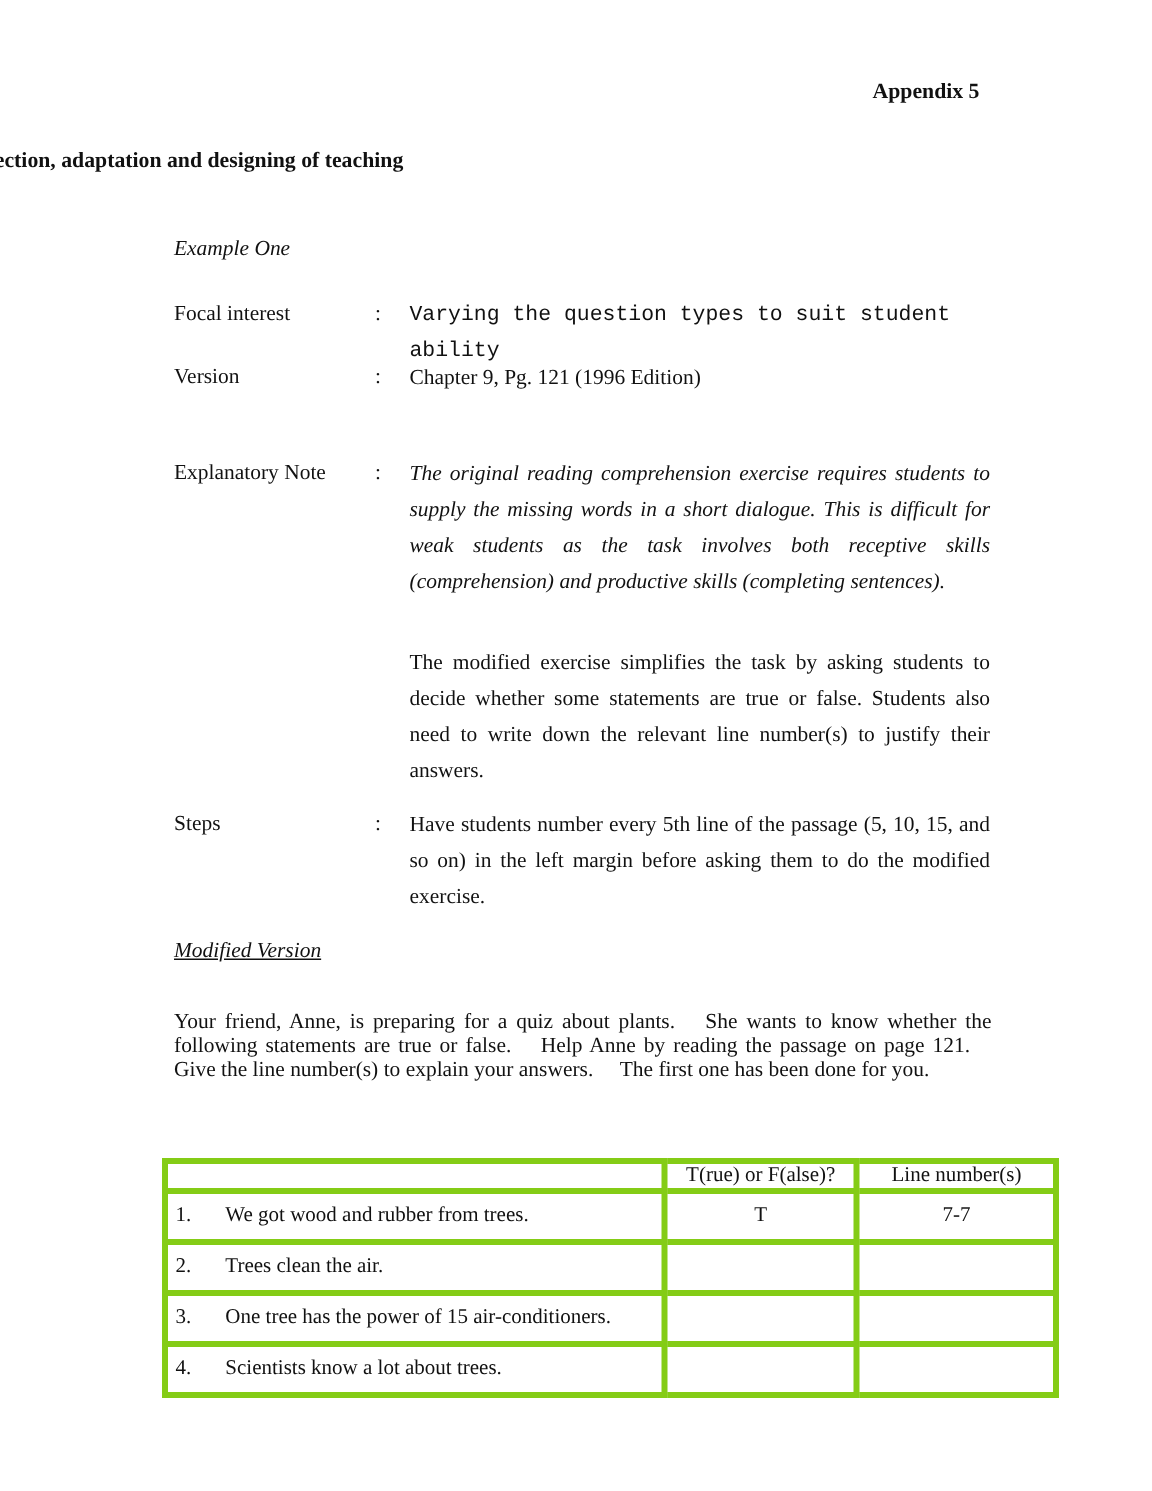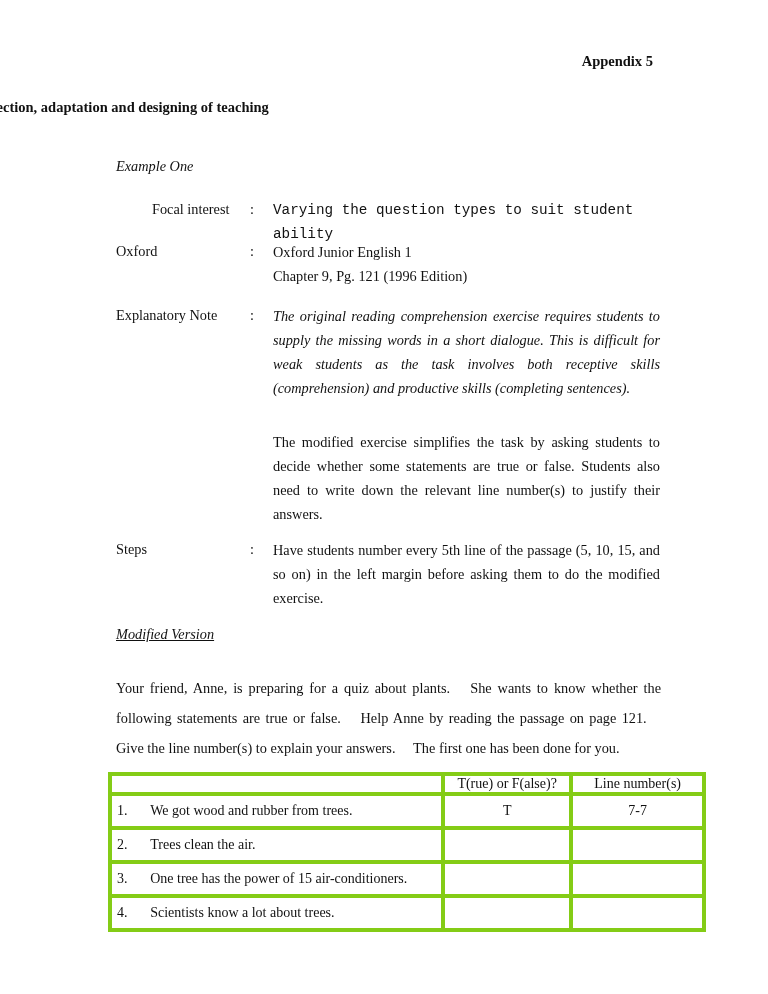--- a/index.html
+++ b/index.html
@@ -12,21 +12,21 @@
     .appendix { right: 115px; top: 53px; font-weight: bold; font-size: 14.5px; }
     .title { left: 18px; width: 768px; text-align: left; top: 96px; font-weight: bold; font-size: 14.5px; line-height: 22px; }
     .title .l1 { display: block; margin-left: -40px; }
     .title .l2 { display: block; margin-left: 20px; }
     .example { left: 116px; top: 158px; font-style: italic; }
     .row-label { left: 116px; }
     .colon { left: 250px; }
     .value { left: 273px; width: 387px; line-height: 24px; }
     .justify { text-align: justify; text-align-last: left; }
     .modified { left: 116px; top: 626px; font-style: italic; text-decoration: underline; }
-    .intro { left: 116px; top: 673px; width: 545px; line-height: 30px; text-align: justify; text-align-last: left; }
+    .intro { left: 116px; top: 673px; width: 545px; line-height: 16px; text-align: justify; text-align-last: left; }
     table.qt {
       position: absolute; left: 108px; top: 772px; width: 598px;
       border-collapse: collapse; font-size: 14px;
     }
     table.qt td { border: 4px solid #84cc16; padding: 0; height: 30px; vertical-align: middle; }
     table.qt tr.hdr td { height: 16px; line-height: 16px; }
     table.qt td.num { width: 34px; padding-left: 5px; border-right: none; }
     table.qt td.stmt { width: 298px; border-left: none; }
     table.qt td.tf { width: 127px; text-align: center; }
     table.qt td.ln { width: 131px; text-align: center; }
@@ -35,28 +35,27 @@
 <body>
 
 <div class="abs appendix">Appendix 5</div>
 
 <div class="abs title">
   <span class="l1">Selection, adaptation and designing of teaching</span>
 </div>
 
 <div class="abs example">Example One</div>
 
-<div class="abs row-label" style="top:201px;margin-left:36px;">Focal interest</div>
+<div class="abs row-label" style="top:201px;">Focal interest</div>
 <div class="abs colon" style="top:201px;">:</div>
 <div class="abs value" style="top:198px;font-family:Liberation Mono, monospace;">Varying the question types to suit student ability</div>
 
-<div class="abs row-label" style="top:243px;">Oxford</div>
+<div class="abs row-label" style="top:243px;">Version</div>
 <div class="abs colon" style="top:243px;">:</div>
 <div class="abs value" style="top:240px;">
-  <div>Oxford Junior English 1</div>
   <div>Chapter 9, Pg. 121 (1996 Edition)</div>
 </div>
 
 <div class="abs row-label" style="top:307px;">Explanatory Note</div>
 <div class="abs colon" style="top:307px;">:</div>
 <div class="abs value justify" style="top:304px;font-style:italic;">The original reading comprehension exercise requires students to supply the missing words in a short dialogue. This is difficult for weak students as the task involves both receptive skills (comprehension) and productive skills (completing sentences).</div>
 <div class="abs value justify" style="top:430px;">The modified exercise simplifies the task by asking students to decide whether some statements are true or false. Students also need to write down the relevant line number(s) to justify their answers.</div>
 
 <div class="abs row-label" style="top:541px;">Steps</div>
 <div class="abs colon" style="top:541px;">:</div>

